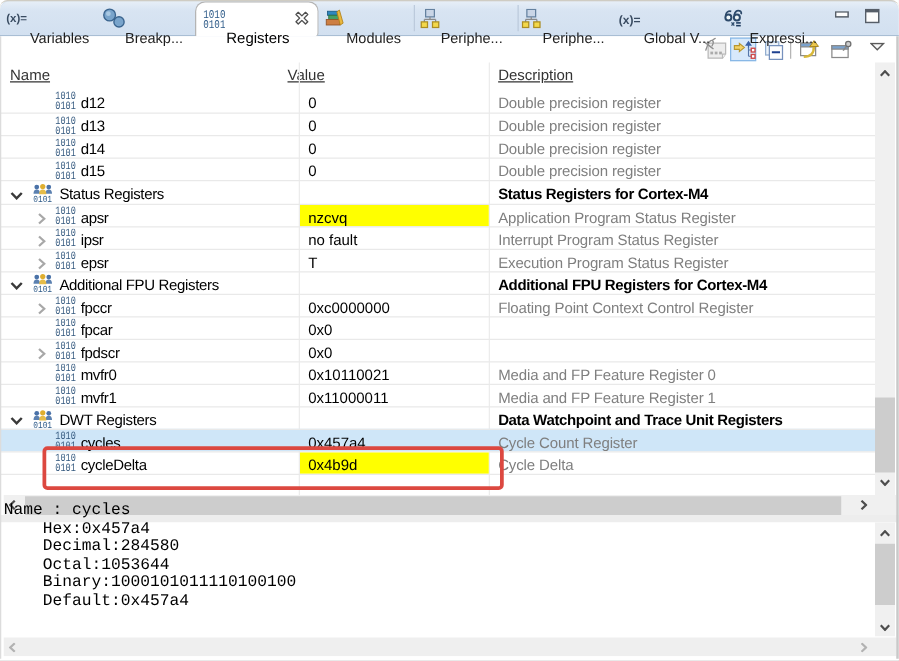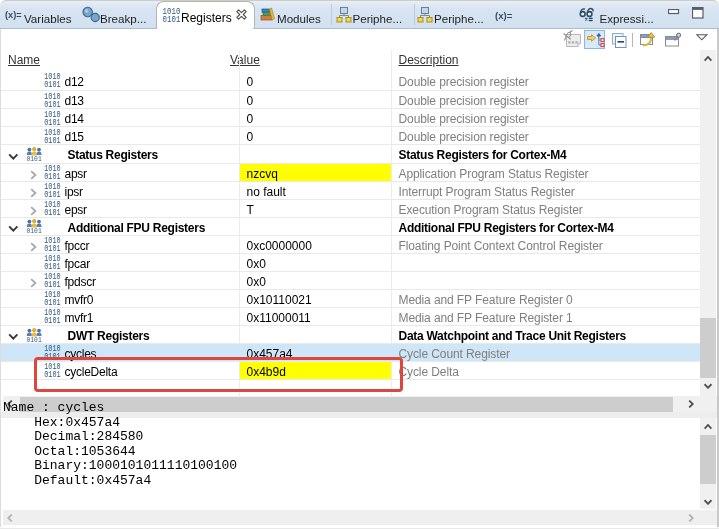--- a/index.html
+++ b/index.html
@@ -5,37 +5,37 @@
 html,body{margin:0;padding:0;}
 body{width:719px;height:529px;background:#e9eef6;font-family:"Liberation Sans",sans-serif;overflow:hidden;}
 .a{position:absolute;}
 #app{position:absolute;left:0;top:0;width:719px;height:529px;background:#fff;}
 #frame{left:0;top:0;width:719px;height:529px;border-top:1px solid #cfccc3;border-radius:6px 6px 0 0;z-index:30;pointer-events:none;box-sizing:border-box;}
 #redge{left:717px;top:29px;width:1.5px;height:498px;background:#c9c9c9;z-index:29;}
 #ledge{left:0;top:29px;width:0.8px;height:498px;background:#dcdcdc;z-index:29;}
 
 #tabbar{left:0;top:0;width:719px;height:29px;background:linear-gradient(#e9f0f8 0%,#d8e4f2 30%,#d2e0f0 100%);border-radius:8px 8px 0 0;box-shadow:inset 0 1px 0 #d9e4f0;}
 #tabline{left:0;top:28px;width:719px;height:1px;background:#a9bed4;}
-.tlab{position:absolute;top:4px;height:18px;line-height:29px;font-size:11.6px;color:#1e1e1e;white-space:nowrap;}
+.tlab{position:absolute;top:16px;height:18px;line-height:29px;font-size:11.6px;color:#1e1e1e;white-space:nowrap;}
 .tdiv{position:absolute;top:4px;height:21px;width:1px;background:#bccadc;}
 #seltab{left:156px;top:1px;width:99px;height:28px;background:#fff;border:1px solid #b4b4b4;border-bottom:none;border-radius:8px 8px 3px 0;box-sizing:border-box;z-index:3;}
 
 #toolbar{left:0;top:29px;width:719px;height:21px;background:#fff;}
 #tglbox{left:584px;top:30px;width:21px;height:19px;background:#d7e9fb;border:1px solid #89b8e6;box-sizing:border-box;}
 
 #hdr{left:0;top:50px;width:700px;height:21px;background:#fff;}
 .htx{position:absolute;top:0;height:20px;line-height:20px;font-size:12px;color:#333;text-decoration:underline;}
 .vln{position:absolute;width:1px;background:#ececec;}
 #rows{left:0;top:72.2px;width:700px;}
 .r{height:18.07px;box-sizing:border-box;border-top:1px solid #e9e9e9;position:relative;}
 .r:first-child{border-top:none;}
 #r18{height:16.2px;}
 .r span{position:absolute;top:0;height:17.07px;line-height:21.9px;font-size:12px;white-space:nowrap;}
 .nm{left:64.5px;font-weight:normal;color:#000;letter-spacing:-0.25px;}
-.gnm{left:47.5px;font-weight:bold;color:#000;letter-spacing:-0.27px;margin-left:20px;}
+.gnm{left:47.5px;font-weight:normal;color:#000;letter-spacing:-0.27px;}
 .val{left:246.5px;color:#000;}
 .dsc{left:398.5px;color:#7f7f7f;letter-spacing:-0.1px;}
 .gdsc{left:398.5px;color:#000;font-weight:bold;letter-spacing:-0.27px;}
 .ycell{position:absolute;left:240px;top:0;width:150.5px;height:17.07px;background:#ffff00;}
 .sel{background:#cfe6f8;}
 .icn{position:absolute;top:2.4px;}
 .arr{position:absolute;}
 
 .sb{background:#f0f0f0;}
 .thumb{position:absolute;background:#cdcdcd;}
@@ -98,20 +98,21 @@
     <rect x="4.5" y="0.5" width="7" height="6" fill="#c9d5e6" stroke="#64819f"></rect>
     <path d="M8 6.5 V8.5 M3.5 8.5 H12.5 M3.5 8.5 V10.5 M12.5 8.5 V10.5" stroke="#8a8a8a" fill="none"></path>
     <rect x="1" y="10.5" width="5" height="4.5" fill="#f3d84a" stroke="#ab8d22"></rect>
     <rect x="10" y="10.5" width="5" height="4.5" fill="#f3d84a" stroke="#ab8d22"></rect>
   </svg>
   <div class="tlab" style="left:434px;z-index:4">Periphe...</div>
 
   <svg class="a" style="left:495px;top:10px;z-index:4" width="20" height="12">
       <text x="0" y="9" font-size="9.6" font-weight="bold" fill="#394b61" font-family="Liberation Sans">(x)=</text>
     </svg>
+  <div class="tlab" style="left:515px;z-index:4">Global V...</div>
 
   <svg class="a" style="left:577.5px;top:5.5px;z-index:4" width="20" height="18">
     <circle cx="4.7" cy="8" r="2.4" fill="#eef6f8" stroke="#2d4a6b" stroke-width="1.6"></circle>
     <circle cx="11.5" cy="8" r="2.4" fill="#eef6f8" stroke="#2d4a6b" stroke-width="1.6"></circle>
     <path d="M2.6 6.2 Q3.2 2.4 7 3.1" fill="none" stroke="#2d4a6b" stroke-width="1.4"></path>
     <path d="M9.4 6.2 Q10.1 1.9 13.6 2.7 Q15.5 3.2 14.9 5.4" fill="none" stroke="#2d4a6b" stroke-width="1.4"></path>
     <path d="M7.2 11.9 l2.2 2.6 M9.4 11.9 l-2.2 2.6" stroke="#2d4a6b" stroke-width="1.1"></path>
     <rect x="10.9" y="11.7" width="3.7" height="1.25" fill="#1d3a5f"></rect>
     <rect x="10.9" y="13.9" width="3.7" height="1.25" fill="#1d3a5f"></rect>
   </svg>

